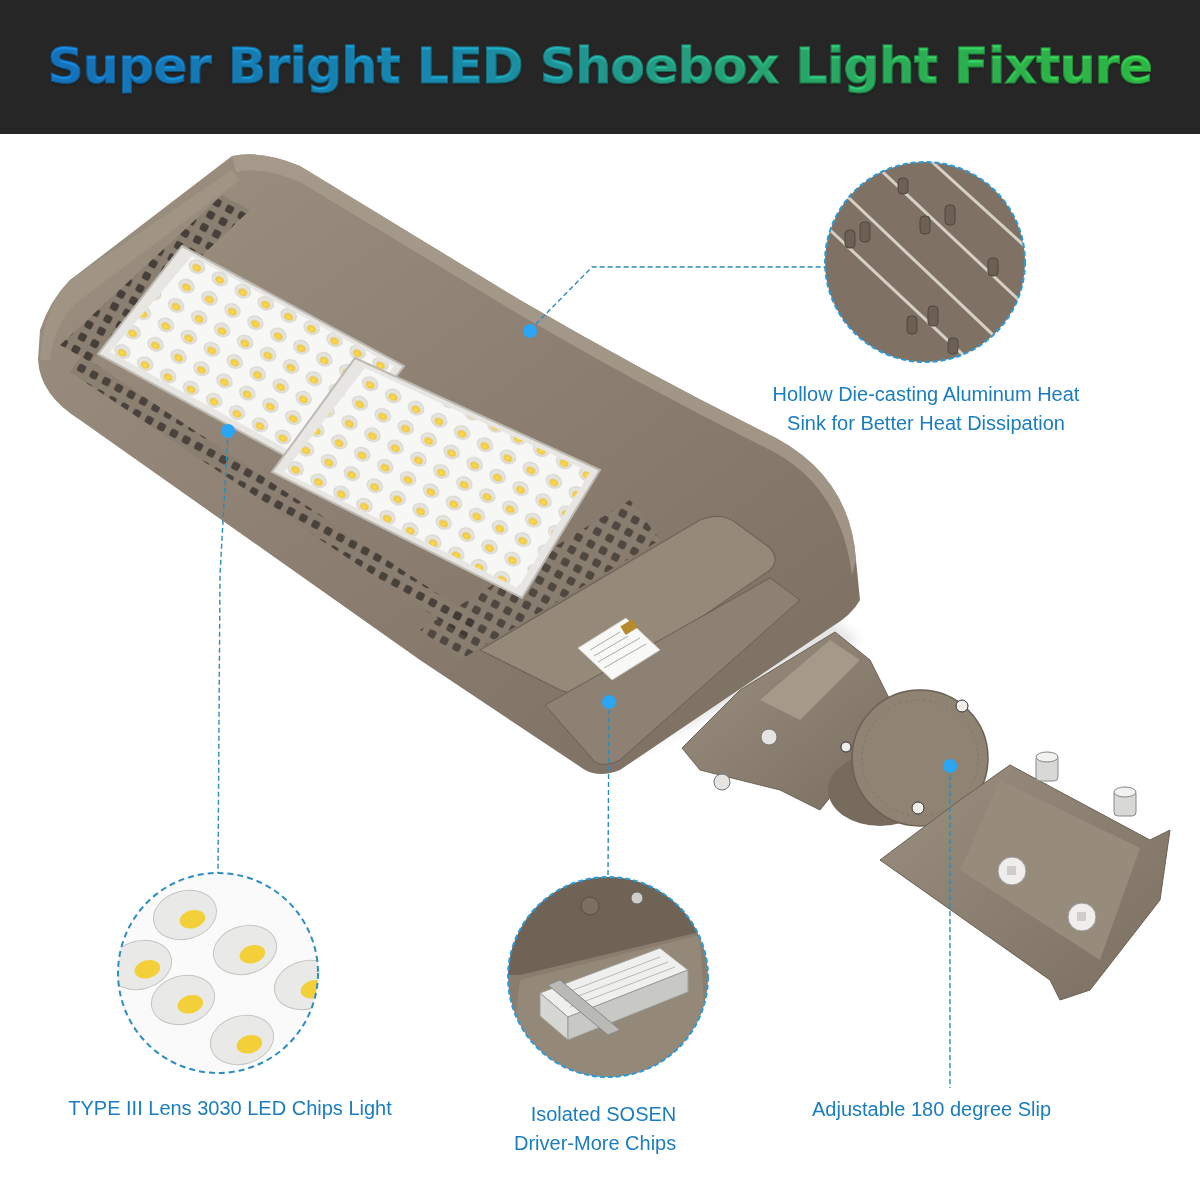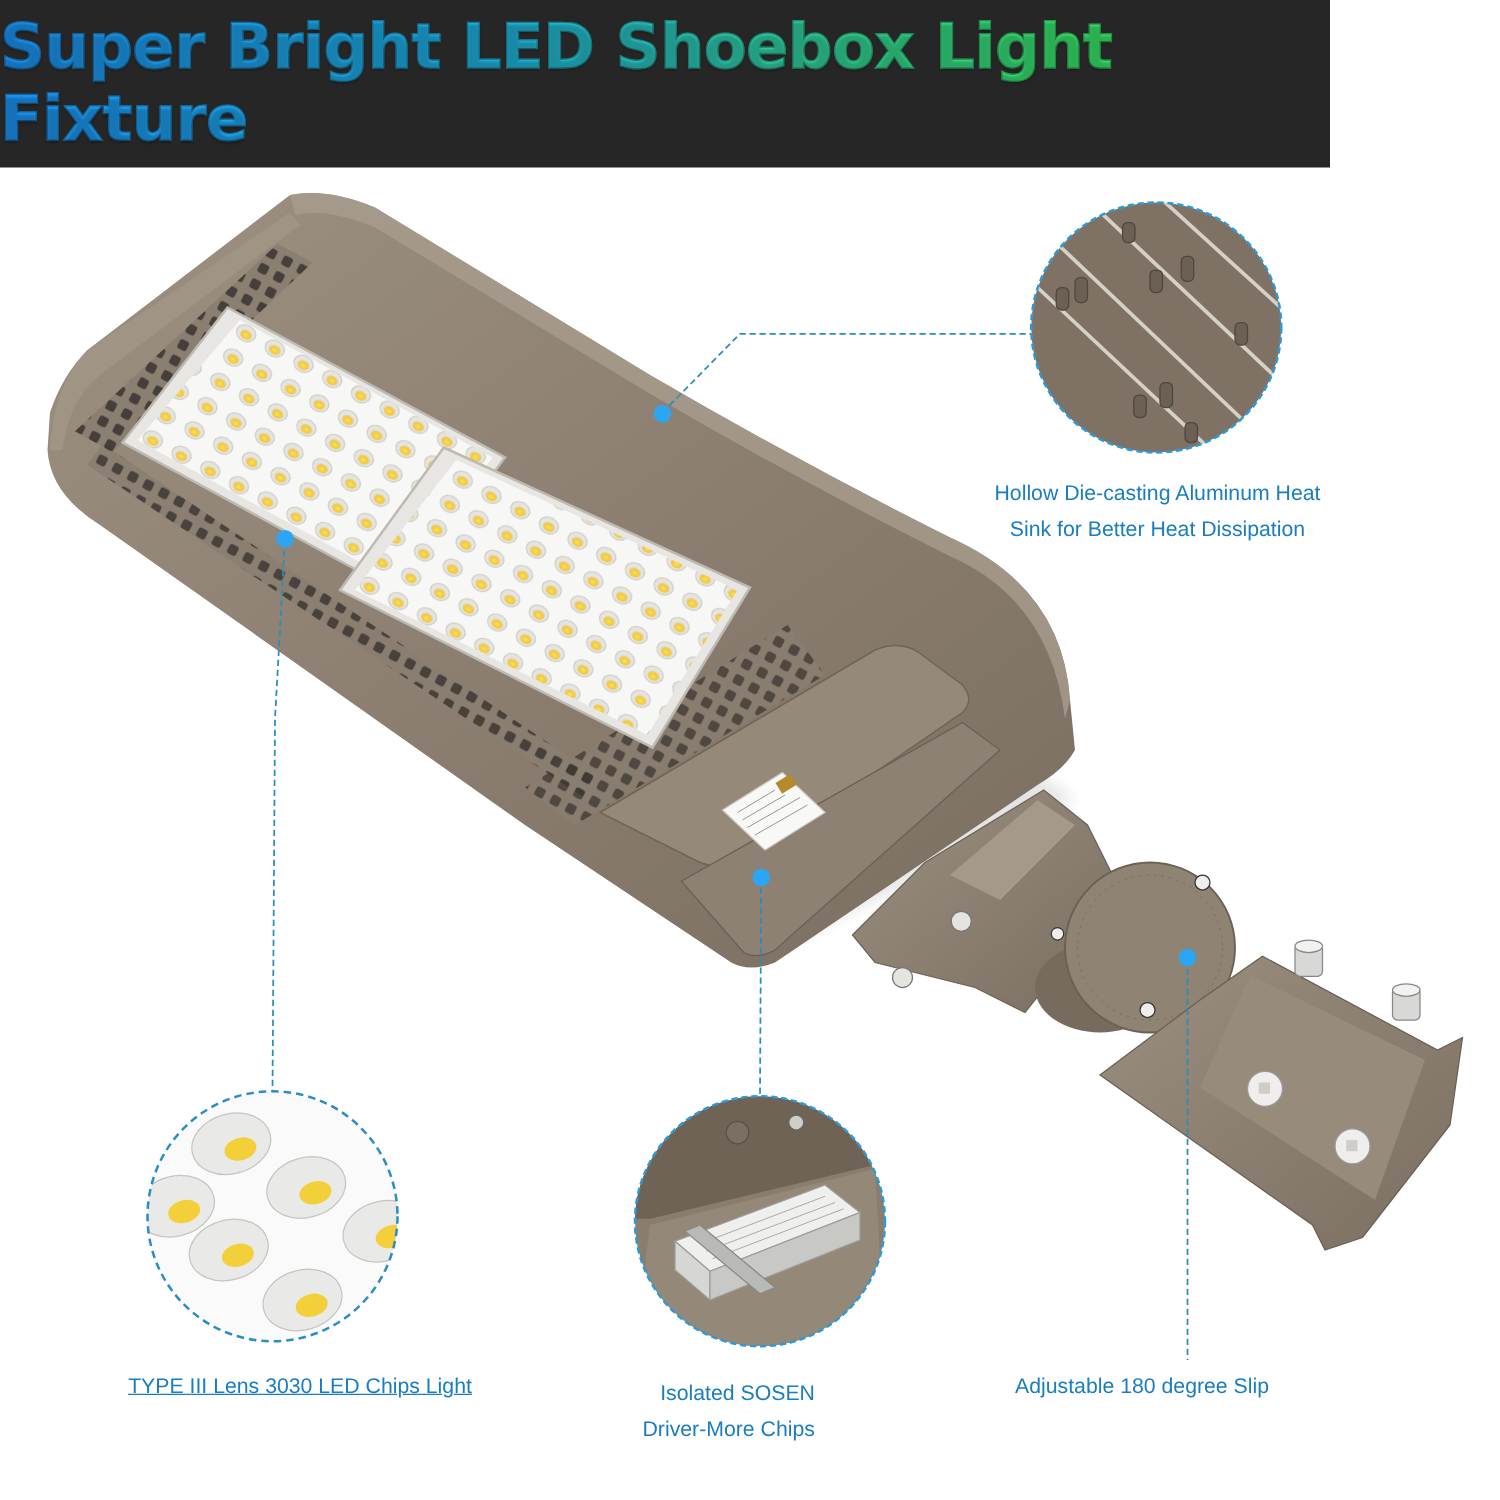--- a/index.html
+++ b/index.html
@@ -1,36 +1,36 @@
 <!DOCTYPE html>
 <html><head>
 <meta charset="utf-8">
 <style>
   * { box-sizing: border-box; margin: 0; padding: 0; }
   html, body { width: 1200px; height: 1200px; background: #ffffff; overflow: hidden; }
   body { position: relative; font-family: "Liberation Sans", sans-serif; }
 
   .title-bar {
-    position: absolute; left: 0; top: 0; width: 1064px; height: 134px;
+    position: absolute; left: 0; top: 0; width: 1200px; height: 134px;
     background: #262626; display: flex; align-items: center; justify-content: center;
   }
   .title-text {
     font-family: "DejaVu Sans", sans-serif; font-weight: bold; font-size: 50px;
     letter-spacing: -0.5px;
     background: linear-gradient(90deg, #1c96f8 0%, #1fb4e6 35%, #2fd0b0 55%, #3ae86e 80%, #3ef25a 100%);
     -webkit-background-clip: text; background-clip: text; color: transparent;
     -webkit-text-stroke: 1px rgba(0,0,0,0.35);
     text-shadow: 0 2px 2px rgba(0,0,0,0.25);
     margin-top: -2px;
   }
 
   .scene { position: absolute; left: 0; top: 0; width: 1200px; height: 1200px; }
 
   .caption {
-    position: absolute; color: #1a7dbf; font-size: 17px; line-height: 29px;
+    position: absolute; color: #1a7dbf; font-size: 20px; line-height: 29px;
     text-align: center; white-space: nowrap;
   }
   .caption span { display: block; }
 
   .dot {
     position: absolute; width: 14px; height: 14px; border-radius: 50%;
     background: #2aa6f5; transform: translate(-50%, -50%);
   }
 </style>
 </head>
@@ -246,21 +246,21 @@
 <div class="dot" style="left:530px; top:331px;"></div>
 <div class="dot" style="left:228px; top:431px;"></div>
 <div class="dot" style="left:609px; top:702px;"></div>
 <div class="dot" style="left:950px; top:766px;"></div>
 
 <div class="caption" style="left:745px; top:380px; width:362px;">
   <span>Hollow Die-casting Aluminum Heat</span>
   <span>Sink for Better Heat Dissipation</span>
 </div>
 
-<div class="caption" style="left:40px; top:1094px; width:400px;text-decoration:underline;">
+<div class="caption" style="left:30px; top:1094px; width:400px;">
   <span>TYPE III Lens 3030 LED Chips Light</span>
 </div>
 
 <div class="caption" style="left:514px; top:1100px; text-align:right;">
   <span>Isolated SOSEN</span>
   <span>Driver-More Chips</span>
 </div>
 
 <div class="caption" style="left:812px; top:1092px; text-align:right; line-height:34px;">
   <span>Adjustable 180 degree Slip</span>

